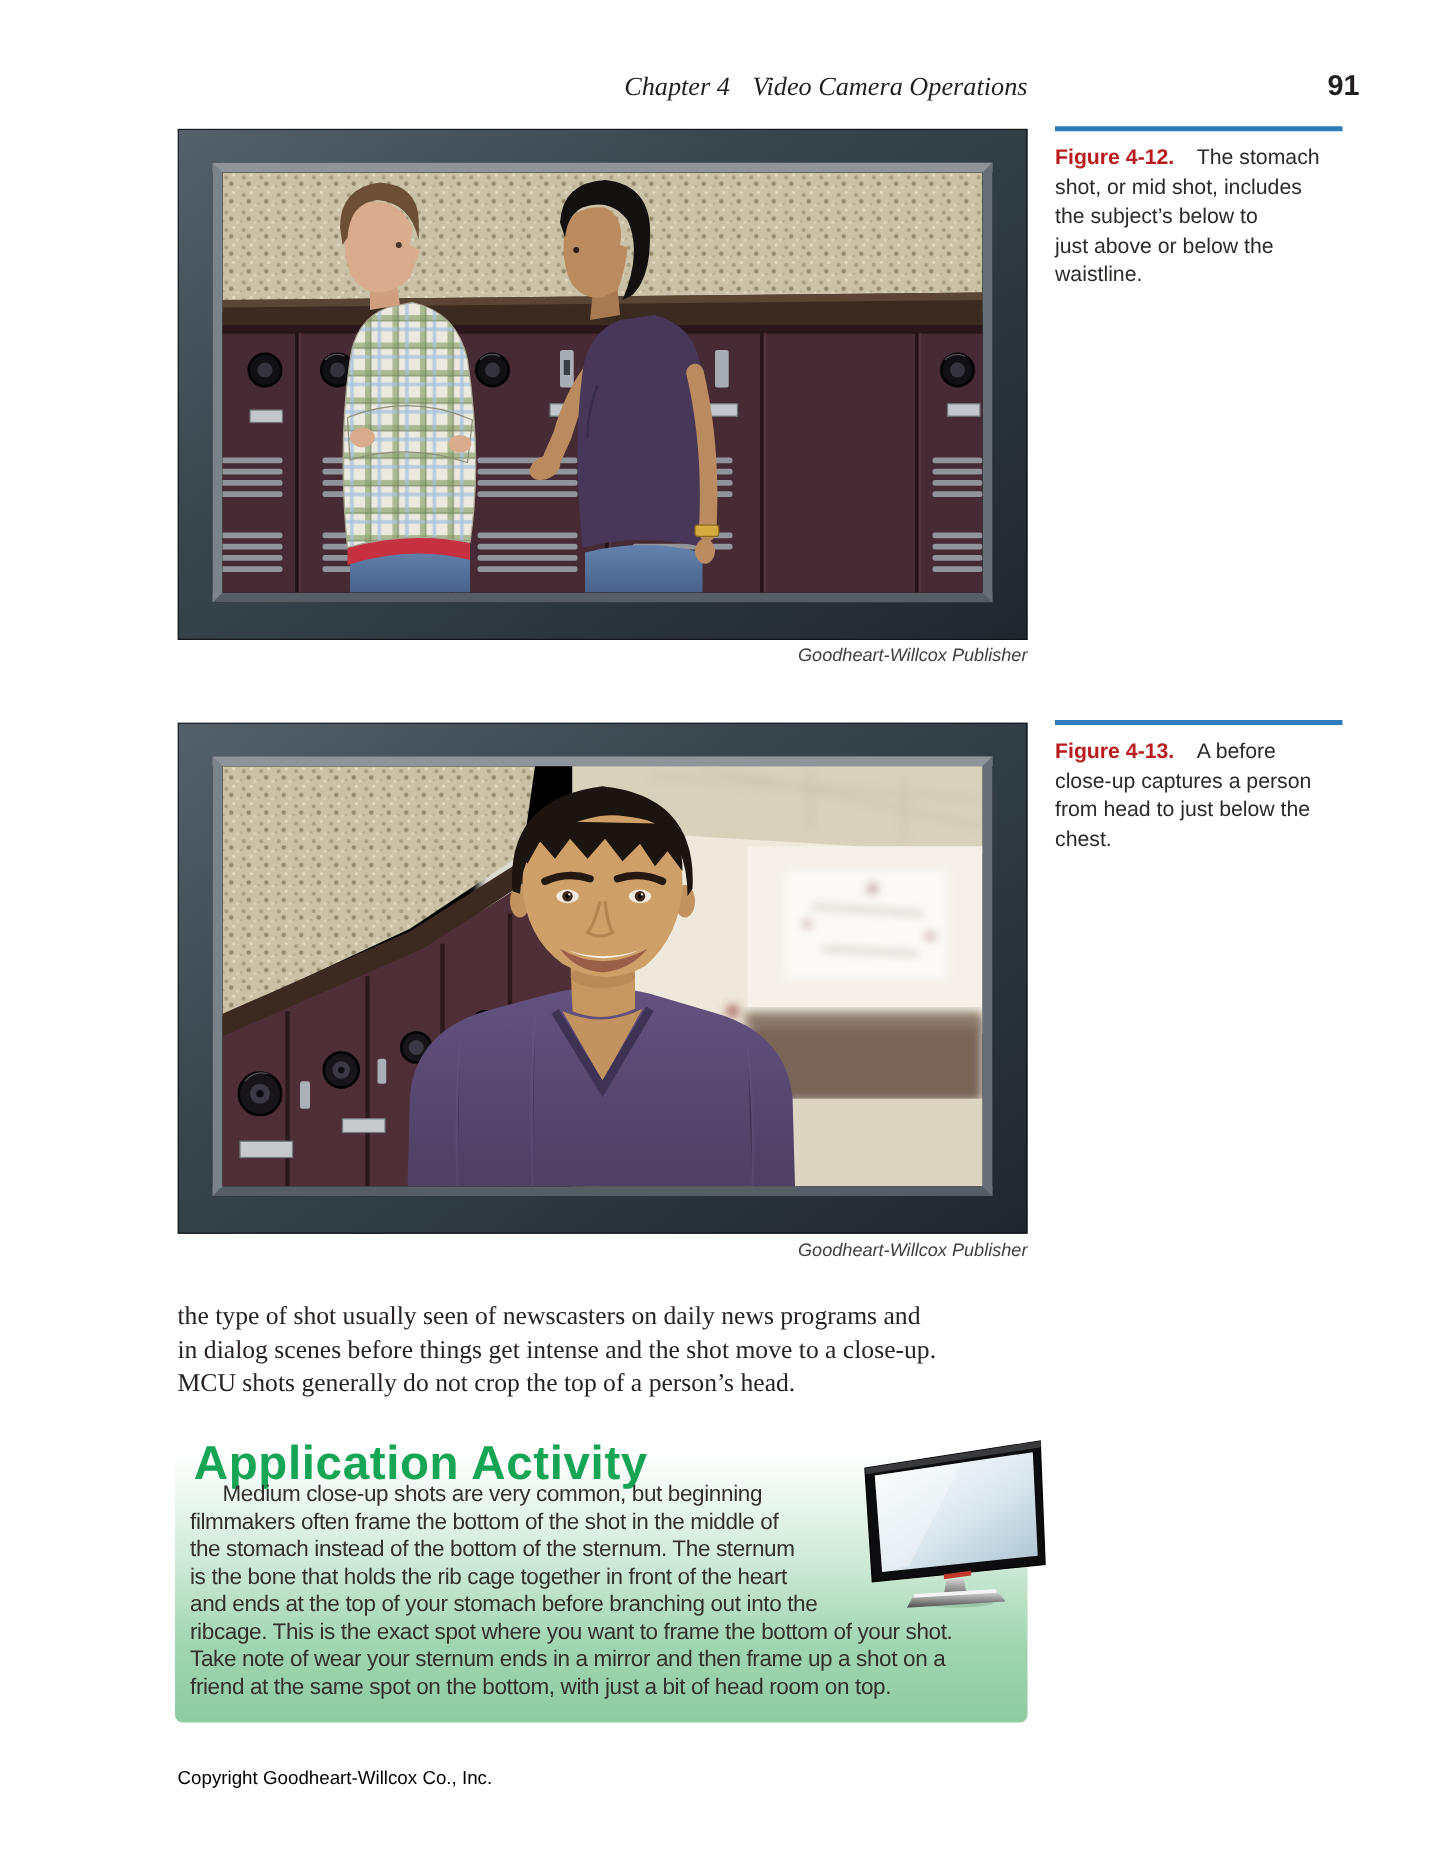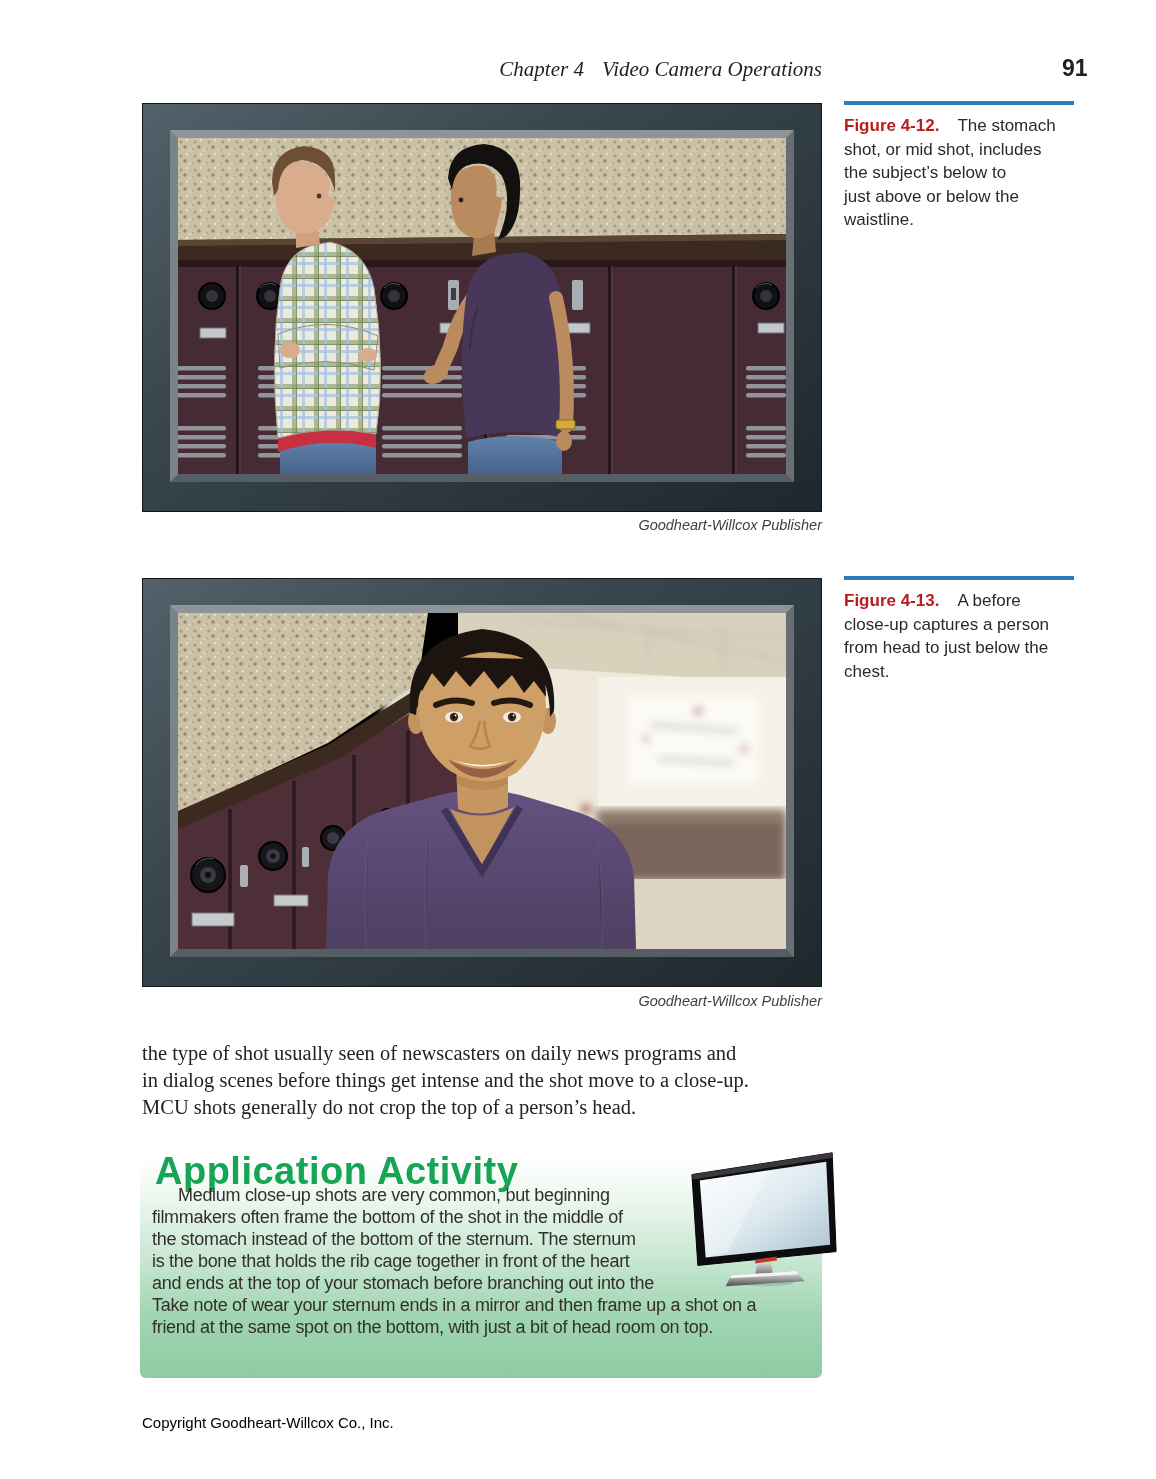--- a/index.html
+++ b/index.html
@@ -354,20 +354,21 @@
   </div>
 
   <div class="abs activity-box" style="left:140px; top:1160px;"></div>
   <div class="abs activity-heading" style="left:155px; top:1150px;">Application Activity</div>
   <div class="abs" style="left:152px; top:1136px; width:668px;margin-top:48px;">
     <div class="activity-line first">Medium close-up shots are very common, but beginning</div>
     <div class="activity-line">filmmakers often frame the bottom of the shot in the middle of</div>
     <div class="activity-line">the stomach instead of the bottom of the sternum. The sternum</div>
     <div class="activity-line">is the bone that holds the rib cage together in front of the heart</div>
     <div class="activity-line">and ends at the top of your stomach before branching out into the</div>
+    <div class="activity-line">ribcage. This is the exact spot where you want to frame the bottom of your shot.</div>
     <div class="activity-line">Take note of wear your sternum ends in a mirror and then frame up a shot on a</div>
     <div class="activity-line">friend at the same spot on the bottom, with just a bit of head room on top.</div>
   </div>
 
   <div class="abs" style="left:686px; top:1148px;">
     <svg width="158" height="140" viewBox="0 0 160 140">
       <defs>
         <linearGradient id="screenGrad" x1="0" y1="0" x2="0.9" y2="1">
           <stop offset="0" stop-color="#fdfefe"></stop>
             <stop offset="0.55" stop-color="#dde9ef"></stop>

